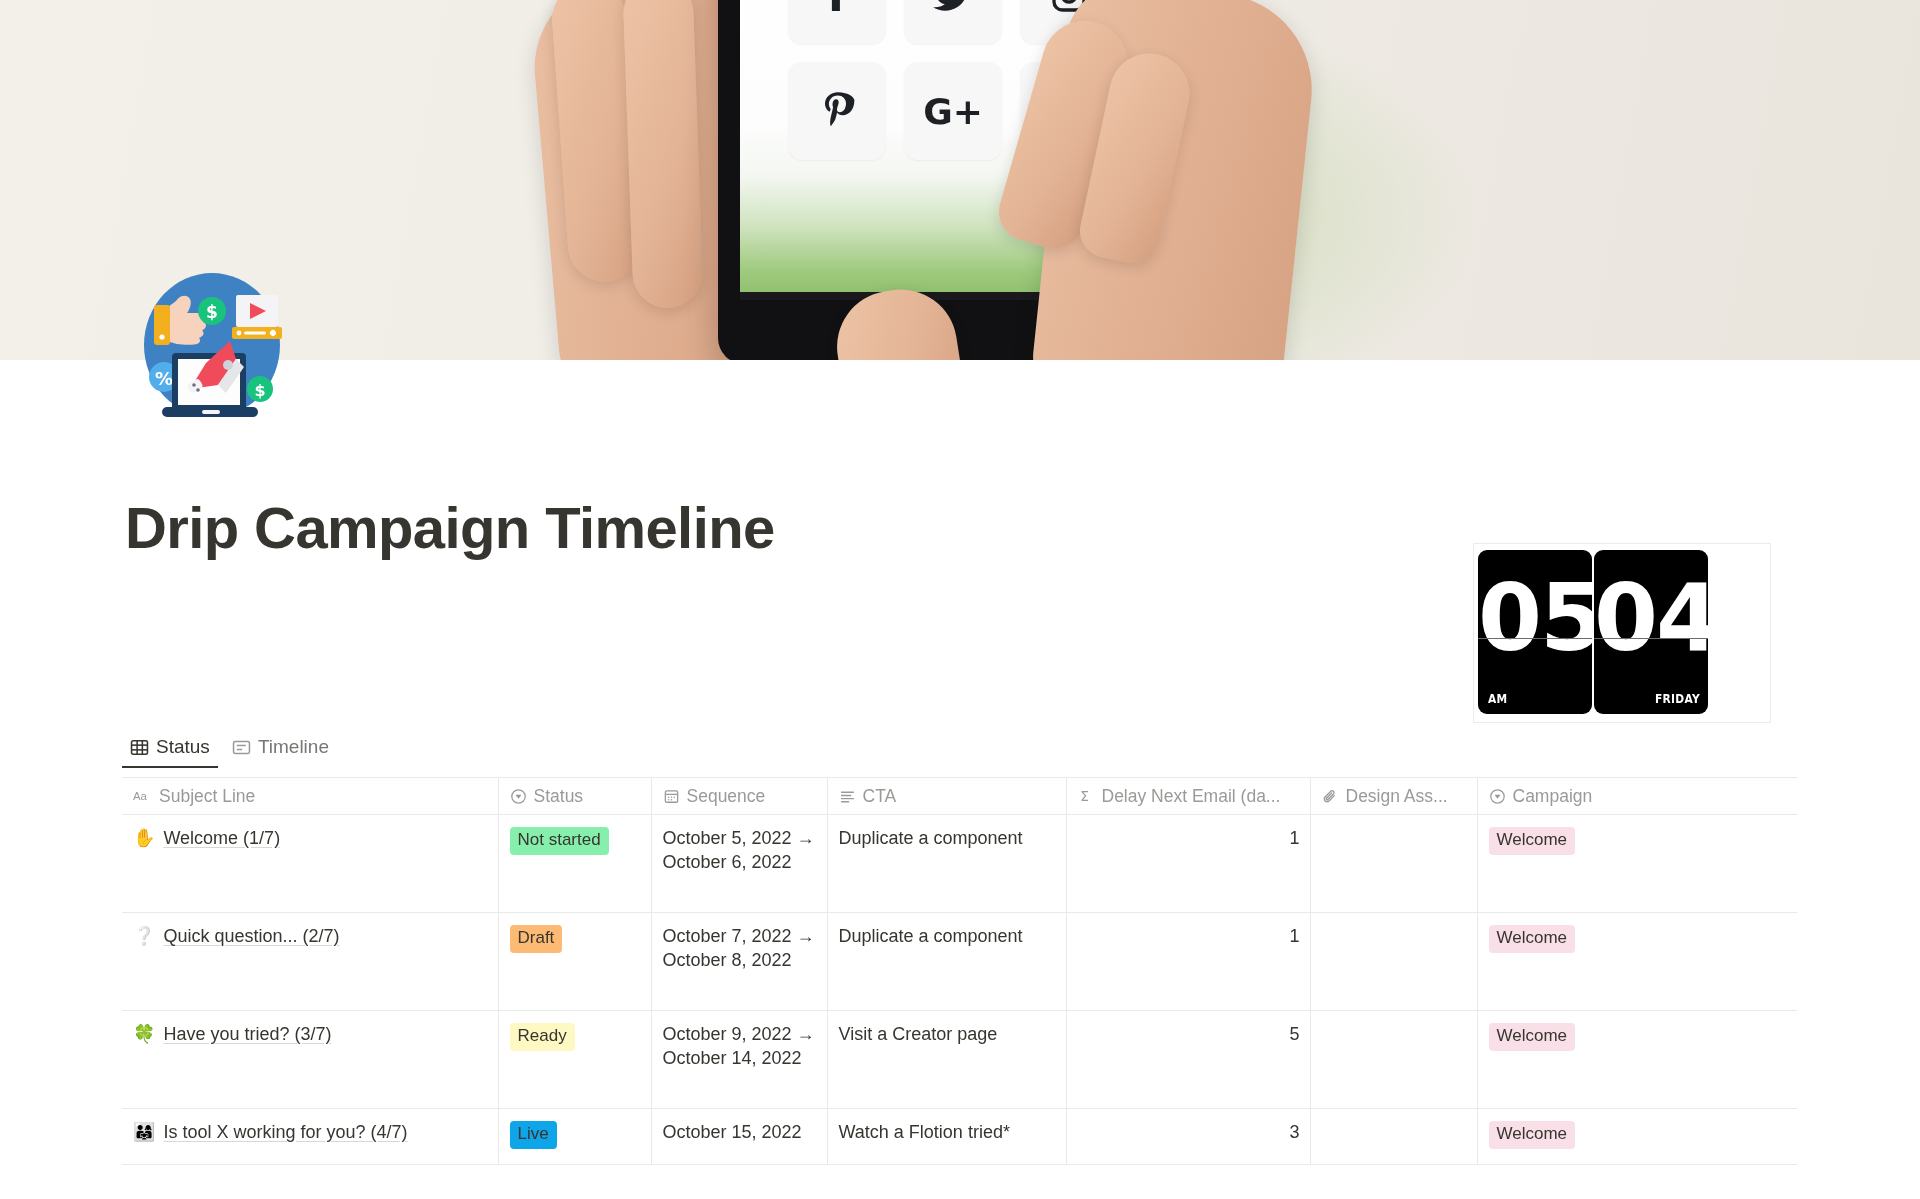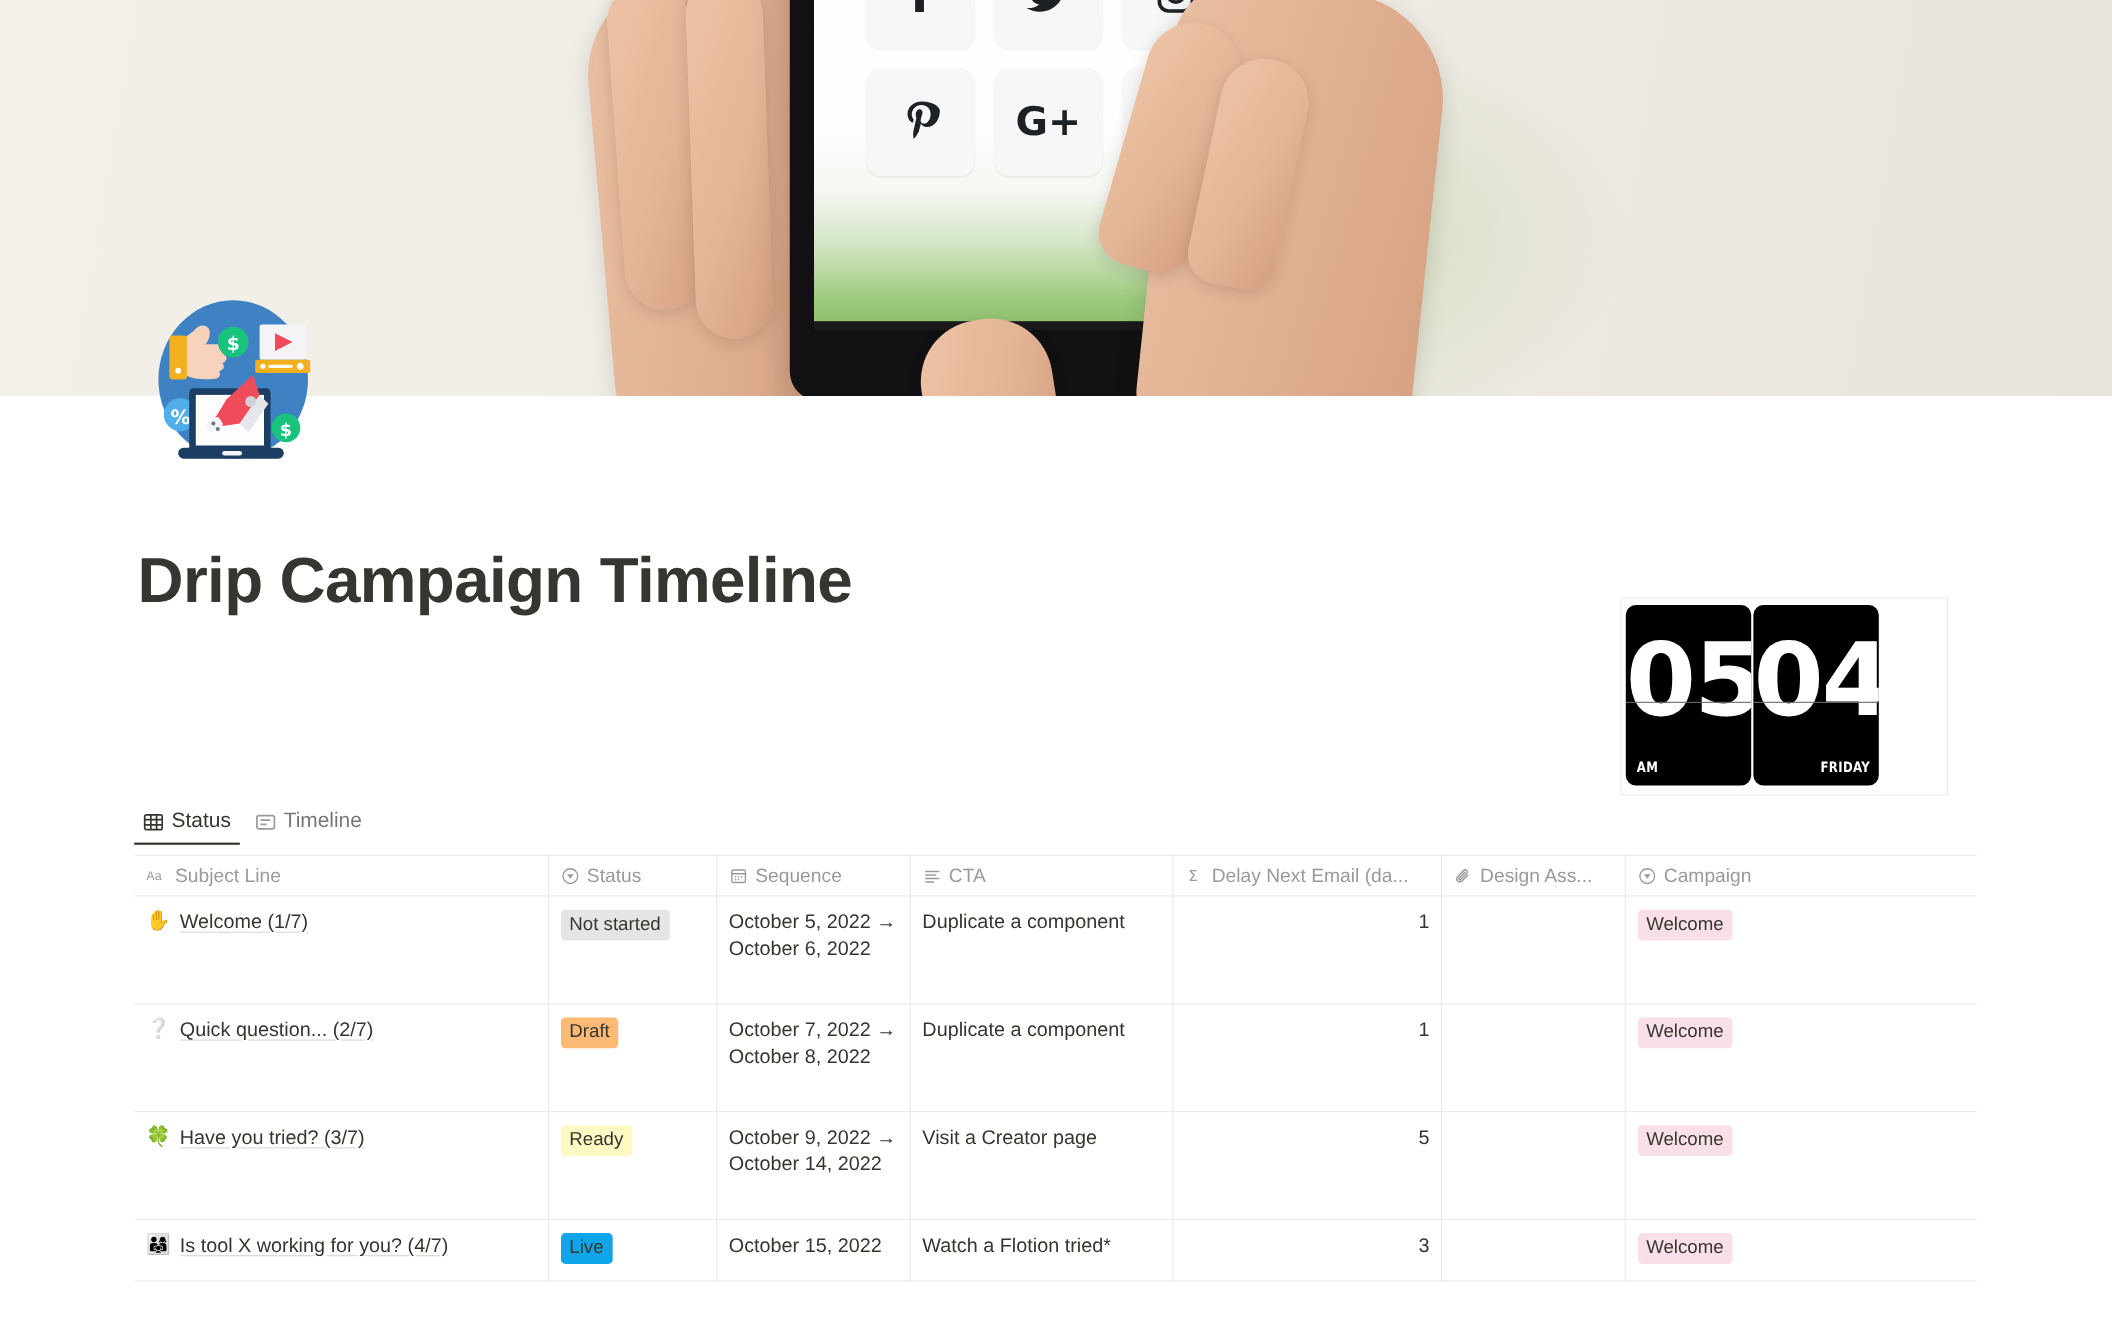--- a/index.html
+++ b/index.html
@@ -433,21 +433,21 @@
       </thead>
       <tbody>
         <tr class="r-tall">
           <td>
             <div class="subj">
               <span class="emj">✋</span>
               <span class="txt">Welcome (1/7)</span>
             </div>
           </td>
           <td>
-            <span class="pill" style="background:#e5e5e5">Not started</span>
+            <span class="pill" style="background:#86efac">Not started</span>
           </td>
           <td>October 5, 2022 → October 6, 2022</td>
           <td>Duplicate a component</td>
           <td>
               <span class="num">1</span>
             </td>
           <td></td>
           <td>
             <span class="pill" style="background:#F9E0E8">Welcome</span>
           </td>

